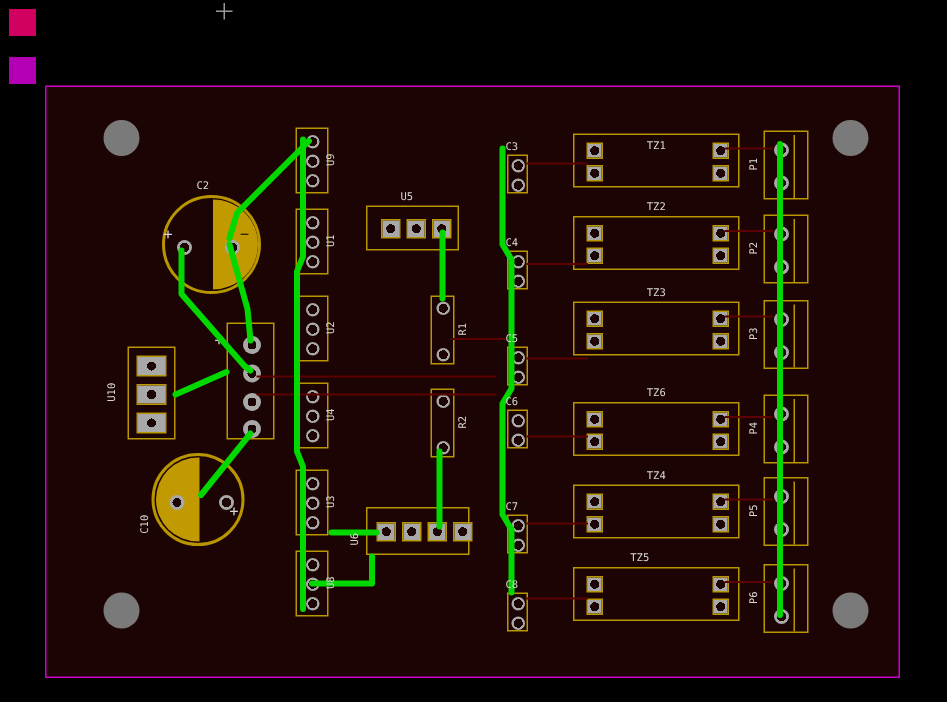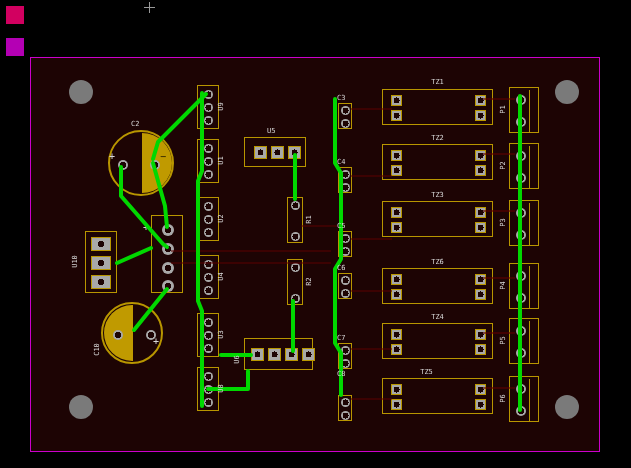--- a/index.html
+++ b/index.html
@@ -177,29 +177,29 @@
     <div class="fp" style="left:307px;top:285px;width:14px;height:26px">
       <i class="pad-r p9" style="left:2px;top:2px"></i>
       <i class="pad-r p9" style="left:2px;top:15px"></i>
     </div>
     <span class="lbl" style="left:306px;top:277px">C7</span>
 
     <div class="fp" style="left:307px;top:337px;width:14px;height:26px">
       <i class="pad-r p9" style="left:2px;top:2px"></i>
       <i class="pad-r p9" style="left:2px;top:15px"></i>
     </div>
-    <span class="lbl" style="left:306px;top:313px">C8</span>
+    <span class="lbl" style="left:306px;top:329px">C8</span>
 
     <div class="fp" style="left:351px;top:31px;width:111px;height:36px">
       <i class="pad-s s11" style="left:8px;top:5px"></i>
       <i class="pad-s s11" style="left:8px;top:20px"></i>
       <i class="pad-s s11" style="left:92px;top:5px"></i>
       <i class="pad-s s11" style="left:92px;top:20px"></i>
     </div>
-    <span class="lbl rlbl" style="left:351px;top:21px">TZ1</span>
+    <span class="lbl rlbl" style="left:351px;top:36px">TZ1</span>
 
     <div class="fp" style="left:351px;top:86px;width:111px;height:36px">
       <i class="pad-s s11" style="left:8px;top:5px"></i>
       <i class="pad-s s11" style="left:8px;top:20px"></i>
       <i class="pad-s s11" style="left:92px;top:5px"></i>
       <i class="pad-s s11" style="left:92px;top:20px"></i>
     </div>
     <span class="lbl rlbl" style="left:351px;top:77px">TZ2</span>
 
     <div class="fp" style="left:351px;top:143px;width:111px;height:36px">

